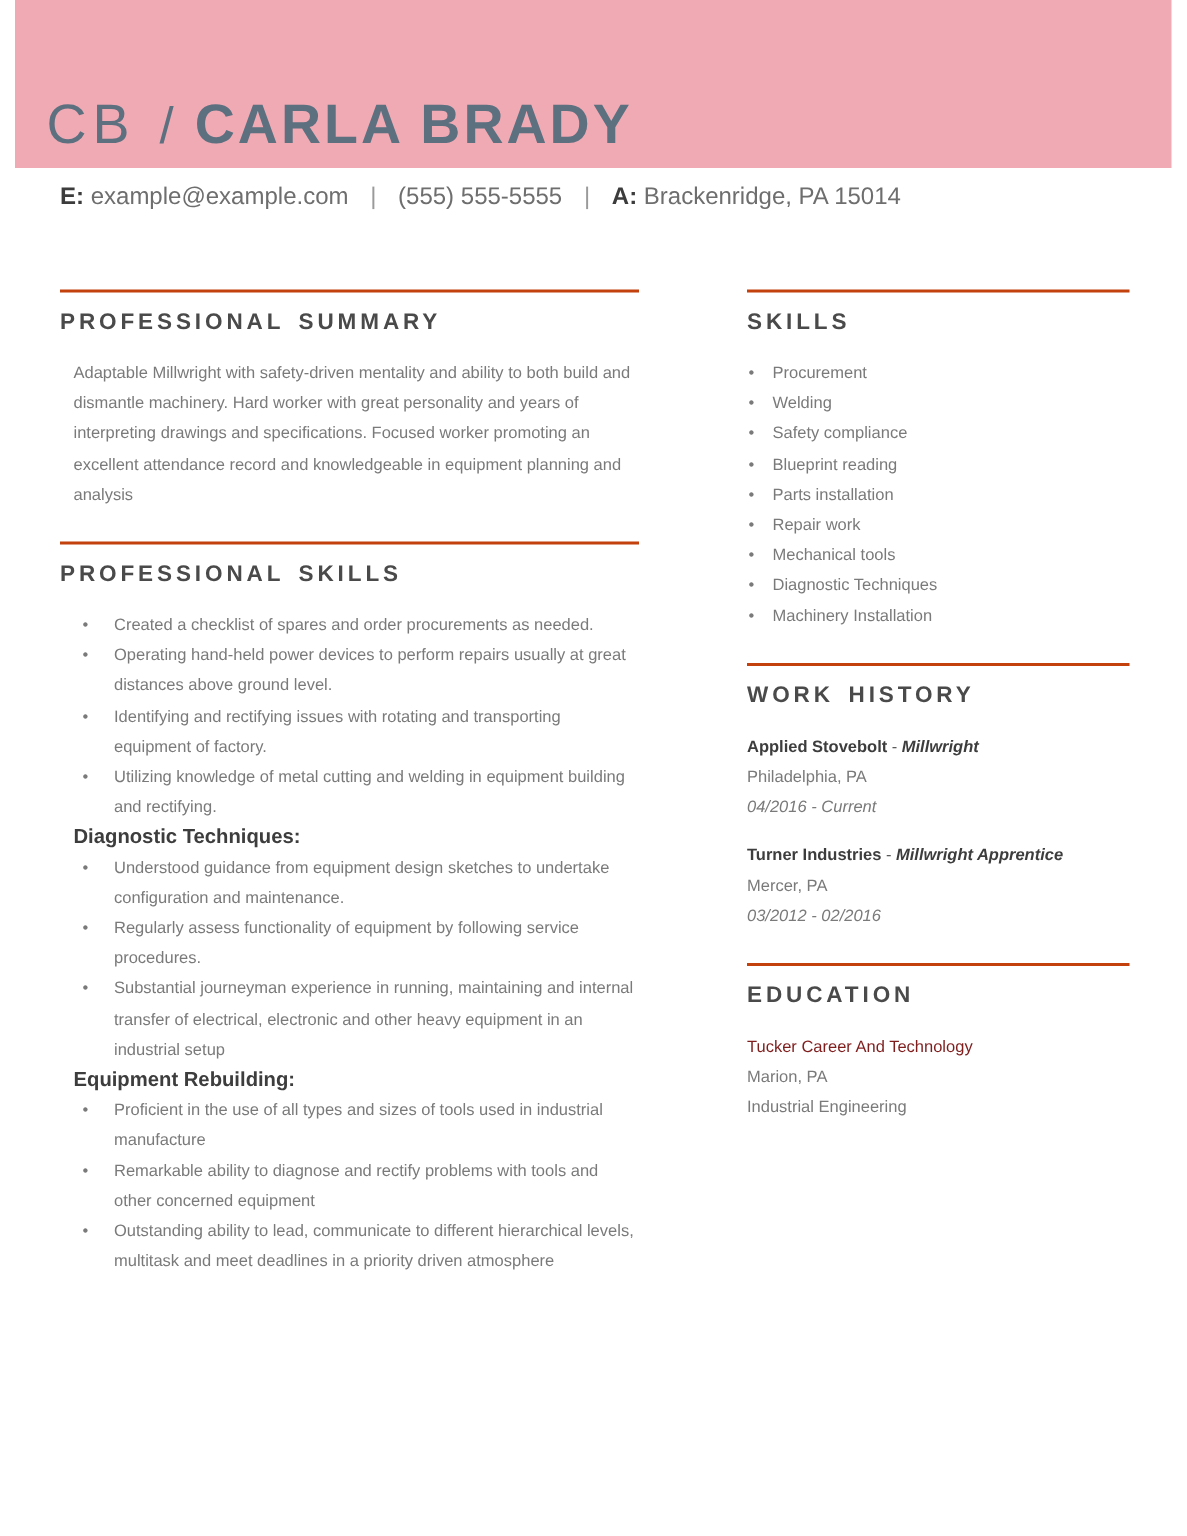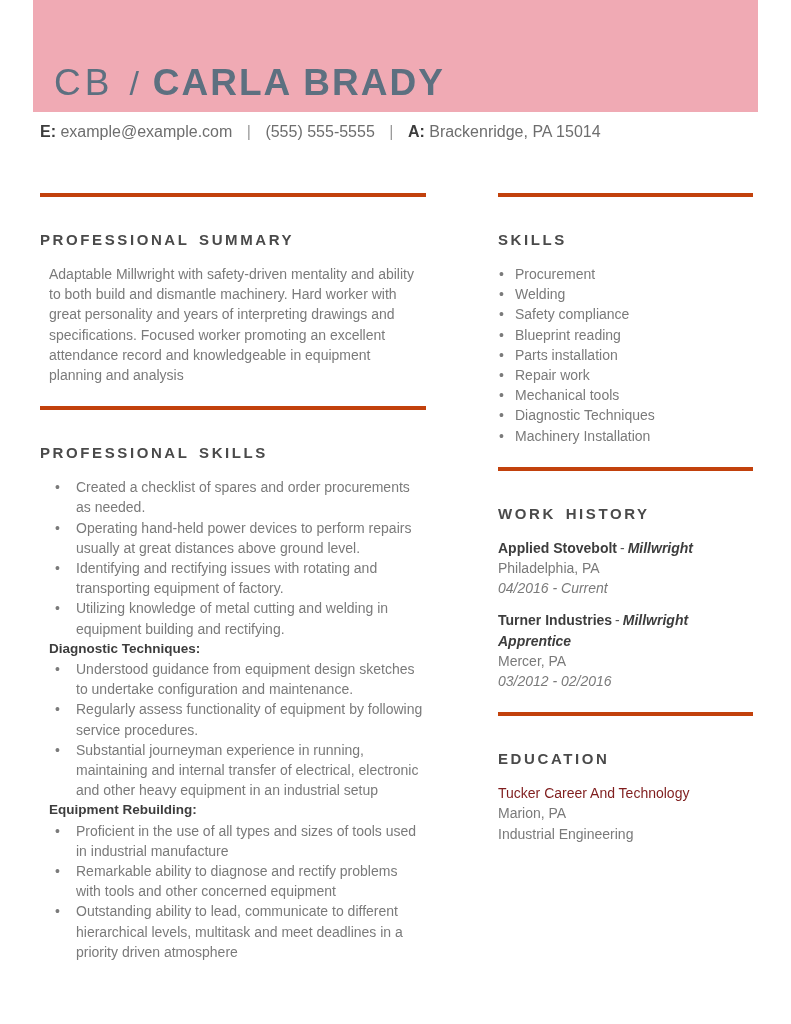--- a/index.html
+++ b/index.html
@@ -6,21 +6,21 @@
   html, body { background: #ffffff; }
   body {
     width: 791px; height: 1024px;
     font-family: "Liberation Sans", sans-serif;
     overflow: hidden;
     position: relative;
   }
 
   
   .band {
-    margin: 0 33px;
+    margin: 0 10px;
     height: 112px;
     background: #f0aab4;
     display: flex;
     align-items: flex-end;
     padding: 4px 0 8px 21px;
   }
   .name-row {
     display: flex;
     align-items: baseline;
     color: #5d7080;
@@ -53,35 +53,35 @@
 
   
   .columns {
     display: flex;
     margin: 52px 0 0 40px;
   }
   .col-left  { width: 386px; }
   .col-right { width: 255px; margin-left: 72px; }
 
   .section {
-    border-top: 4px solid #c2410c;
-    padding-top: 28px;
+    border-top: 2px solid #c2410c;
+    padding-top: 5px;
     margin-bottom: 21px;
   }
   .section h2 {
     font-size: 15px;
     font-weight: 700;
     letter-spacing: 2.6px;
     word-spacing: 3px;
     color: #4a4a4a;
     margin: 6px 0 16px 0;
   }
 
   .body-text, li, .job, .edu {
-    font-size: 14px;
+    font-size: 11px;
     line-height: 20.2px;
     color: #7a7a7a;
   }
   .indent { margin-left: 9px; }
 
   .group-title {
     font-weight: 700;
     color: #3d3d3d;
     margin-left: 9px;
     font-size: 13.5px;

